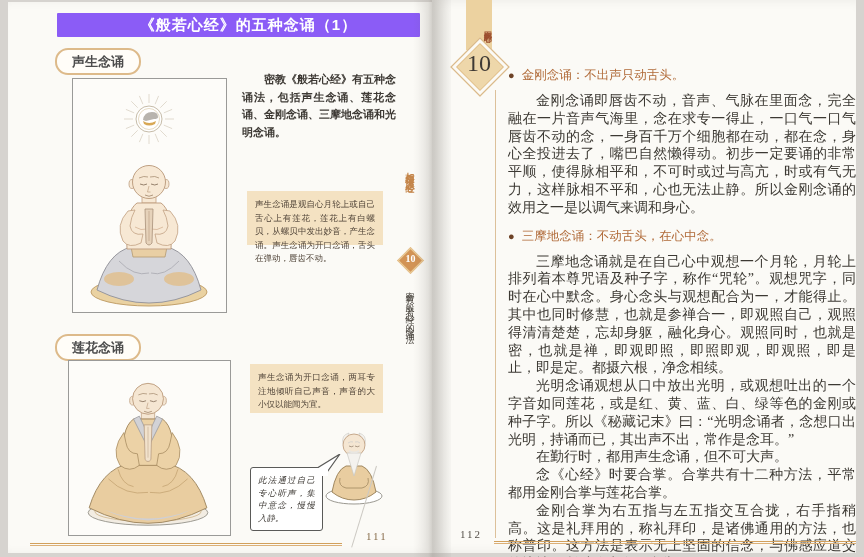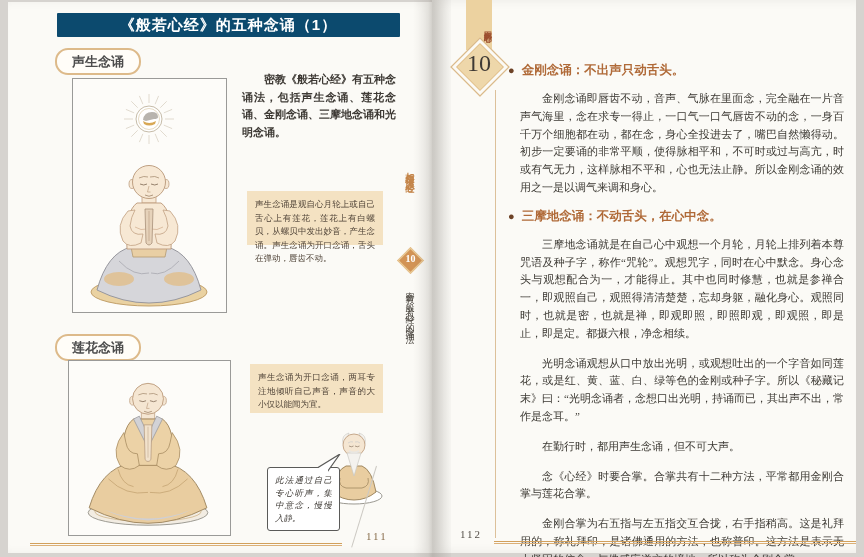--- a/index.html
+++ b/index.html
@@ -6,23 +6,23 @@
   #stage{position:relative;width:864px;height:557px;background:#d6d3cf;overflow:hidden;
          font-family:"Liberation Serif",serif;}
   .page{position:absolute;background:#fbfaf6;}
   #left-page{left:8px;top:2px;width:424px;height:551px;box-shadow:inset -6px 0 10px rgba(0,0,0,.05);}
   #right-page{left:432px;top:0;width:424px;height:553px;box-shadow:inset 8px 0 12px rgba(0,0,0,.07);}
   #gutter{position:absolute;left:413px;top:0;width:38px;height:557px;z-index:6;pointer-events:none;
           background:linear-gradient(to right,rgba(0,0,0,0) 0%,rgba(90,80,70,.10) 40%,rgba(60,50,40,.18) 52%,rgba(0,0,0,.02) 100%);}
   .abs{position:absolute;}
 
   
-  .title-bar{left:49px;top:11px;width:343px;height:24px;background:#0c4a6e;color:#fff;
+  .title-bar{left:49px;top:11px;width:343px;height:24px;background:#8b5cf6;color:#fff;
              font-family:"Liberation Sans",sans-serif;font-weight:bold;font-size:15px;
-             display:flex;align-items:center;justify-content:center;letter-spacing:1px;border-radius:1px;}
+             display:flex;align-items:center;justify-content:center;letter-spacing:1px;border-radius:1px;padding-left:20px;}
   .sec-label{width:82px;height:23px;background:#fffdf8;border:2px solid #ddba8a;border-radius:13px;
              font-family:"Liberation Sans",sans-serif;font-weight:bold;font-size:13px;color:#4c4c4c;
              display:flex;align-items:center;justify-content:center;}
   #label1{left:47px;top:46px;} #label2{left:47px;top:332px;}
   .ill-frame{border:1px solid #9a9a98;background:#fdfcf9;}
   #frame1{left:64px;top:76px;width:153px;height:233px;}
   #frame2{left:60px;top:358px;width:161px;height:174px;}
   .intro{left:234px;top:69px;width:154px;font-size:11px;line-height:17.5px;font-weight:bold;
          color:#3e3a35;text-align:justify;text-indent:2em;}
   .cap-box{background:#f4e2c2;color:#4f4337;font-size:8.5px;line-height:13.5px;text-align:justify;
@@ -31,42 +31,42 @@
   #caption2{left:242px;top:362px;width:133px;height:49px;}
   .v-text{writing-mode:vertical-rl;text-orientation:upright;font-size:9px;}
   #sbar-text1{left:395px;top:163px;height:92px;color:#c4854a;letter-spacing:2px;font-weight:bold;}
   #sbar-text2{left:395px;top:282px;height:175px;color:#45403a;letter-spacing:4px;}
   .mini-diamond{left:393px;top:249px;width:19px;height:19px;background:#d29355;transform:rotate(45deg);
                 box-shadow:inset 0 0 0 1.5px #e8c894;}
   .mini-diamond-num{left:393px;top:251px;width:19px;text-align:center;color:#fff;font-size:10px;
                     font-weight:bold;font-family:"Liberation Serif",serif;}
   .bubble{left:242px;top:465px;width:73px;height:64px;background:#fff;border:1.2px solid #5a5a58;
           border-radius:3px;box-sizing:border-box;padding:6px 7px;font-size:8.5px;line-height:12.5px;
-          color:#3e3a35;font-style:italic;text-align:justify;z-index:3;margin-left:17px;}
+          color:#3e3a35;font-style:italic;text-align:justify;z-index:3;}
   .bubble-tail{left:306px;top:452px;z-index:4;}
   .diag-line{left:368px;top:464px;width:1px;height:85px;background:#ccc9c3;transform:rotate(17deg);
              transform-origin:top center;}
   .rule{height:1px;border-top:1.5px solid #d2a05c;border-bottom:1px solid #dcb077;}
   #rule-left{left:22px;top:541px;width:312px;}
   .pagenum{font-size:11px;letter-spacing:2px;}
   #pn-left{left:358px;top:528px;color:#8a6f4e;}
   
   .ribbon{left:34px;top:0;width:26px;height:50px;background:#ecd2a0;color:#9c4f2f;
           display:flex;justify-content:center;padding-top:4px;box-sizing:border-box;
           writing-mode:vertical-rl;text-orientation:upright;font-size:8px;letter-spacing:1px;font-weight:bold;}
   .big-diamond{left:27px;top:46px;width:40px;height:40px;background:#eed7aa;border:1px solid #d9b88a;
                transform:rotate(45deg);box-shadow:inset 0 0 0 3px #fbfaf6, inset 0 0 0 4px #e2c08c;}
   .big-diamond-num{left:27px;top:50px;width:40px;text-align:center;font-size:24px;color:#3f3a35;
                    font-family:"Liberation Serif",serif;}
   .v-rule{left:63px;top:90px;width:1px;height:448px;background:#dcc09a;}
   .rp-content{left:76px;top:56px;width:348px;color:#3c3933;}
-  .rp-heading{font-family:"Liberation Sans",sans-serif;font-weight:bold;font-size:12.5px;
-              color:#b06a38;margin:7px 13px 5px 0;line-height:15px;}
+  .rp-heading{font-family:"Liberation Sans",sans-serif;font-weight:normal;font-size:12.5px;
+              color:#b06a38;margin:7px 13px 5px 0;line-height:24px;}
   .rp-heading .bullet{color:#6d4226;font-size:11px;margin-right:7px;}
-  .rp-content p{margin:12px;font-size:11px;line-height:17.8px;text-align:justify;text-indent:2em;}
+  .rp-content p{margin:0;font-size:14px;line-height:17.8px;text-align:justify;text-indent:2em;}
   #rule-right{left:62px;top:541px;width:362px;}
   #pn-right{left:28px;top:528px;color:#55504a;}
   svg{display:block;}
 </style>
 </head>
 <body>
 
 <div id="stage">
 
   <div id="left-page" class="page">

